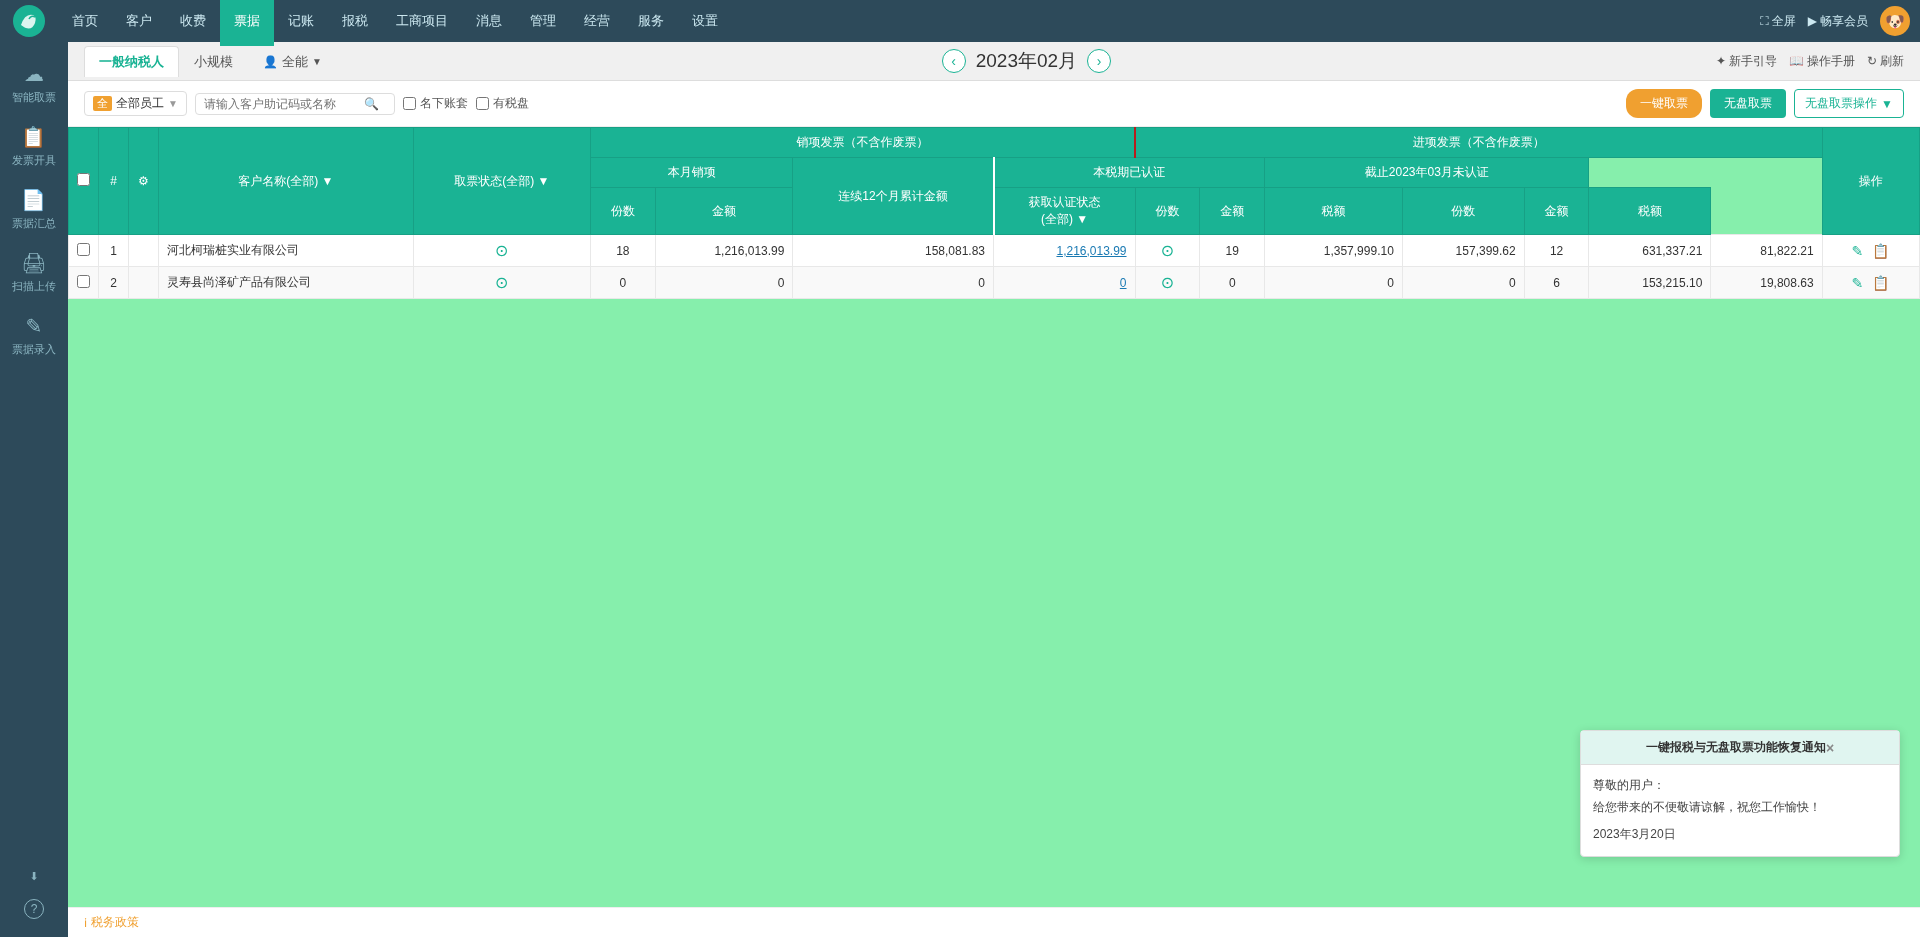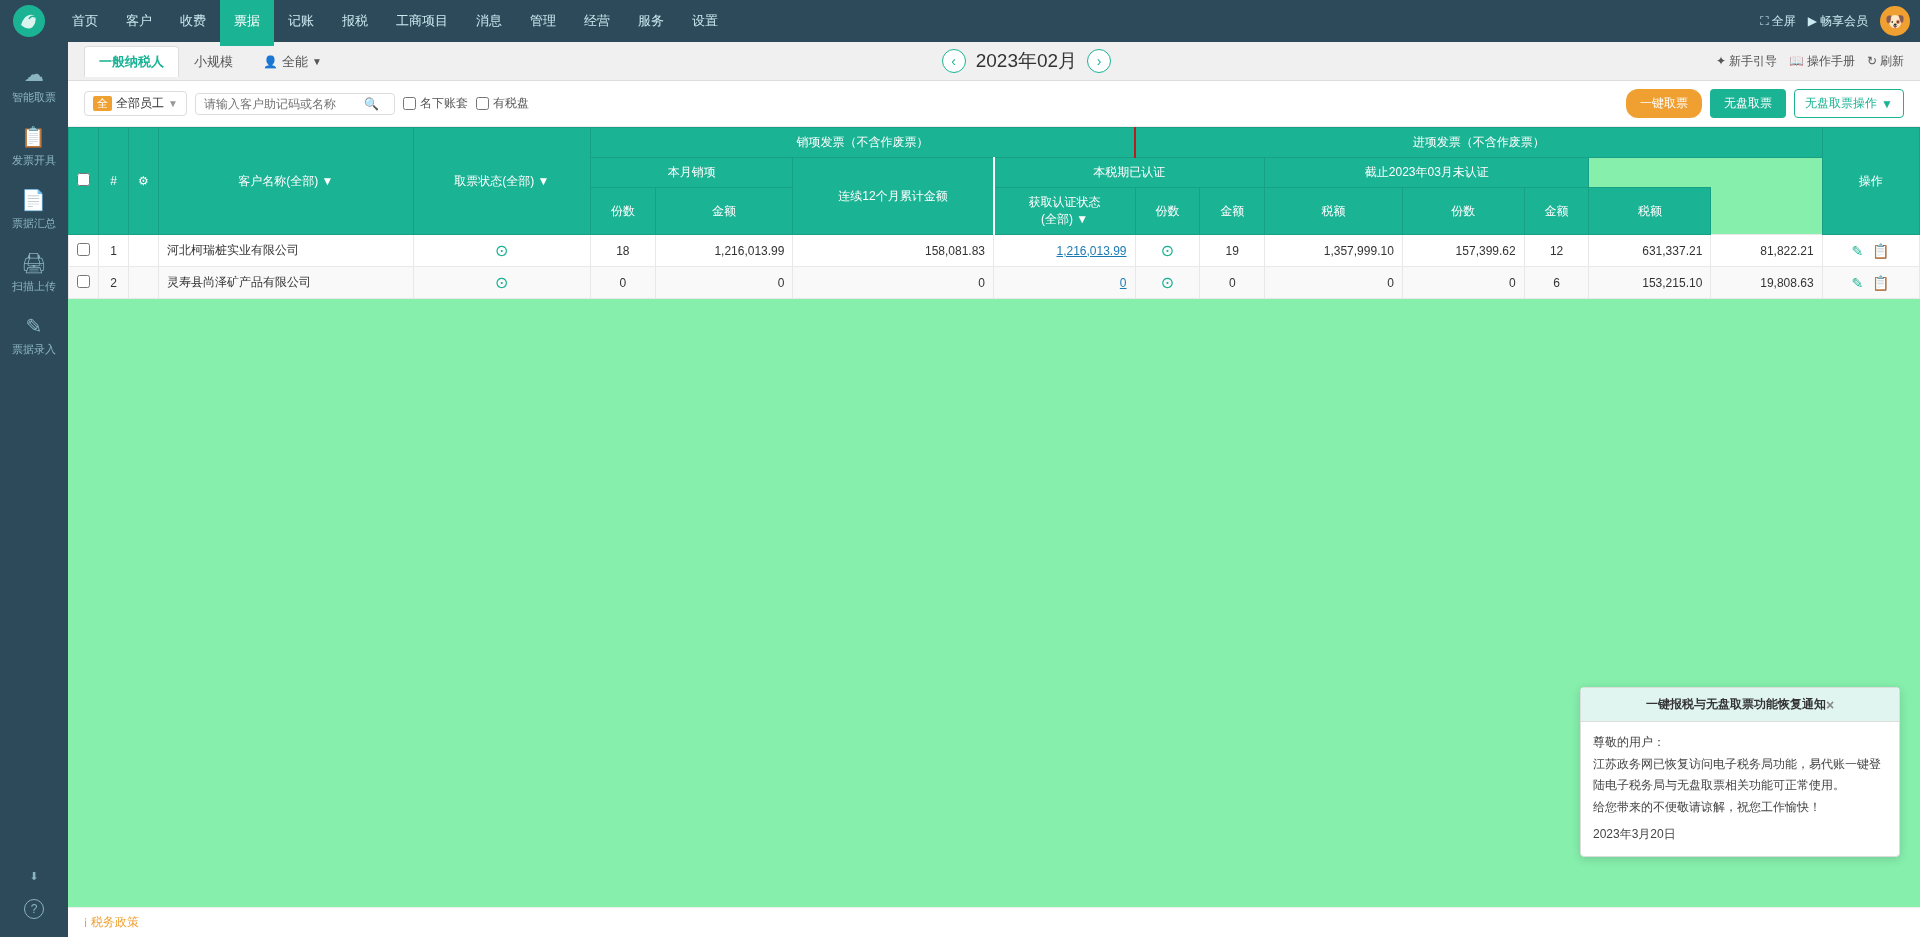--- a/index.html
+++ b/index.html
@@ -504,18 +504,17 @@
 </div>
 
 <div class="notification-popup">
   <div class="notification-header">
     <span>一键报税与无盘取票功能恢复通知</span>
     <span class="notification-close">×</span>
   </div>
   <div class="notification-scroll">
     <div class="notification-body">
       <div>尊敬的用户：</div>
-      <div>江苏政务网已恢复访问电子税务局功能，易代账一键登陆电子税务局与无盘取票相关功能可正常使用。</div>
       <div>给您带来的不便敬请谅解，祝您工作愉快！</div>
       <div style="margin-top:6px;">2023年3月20日</div>
     </div>
   </div>
 </div>
 
 </body></html>

